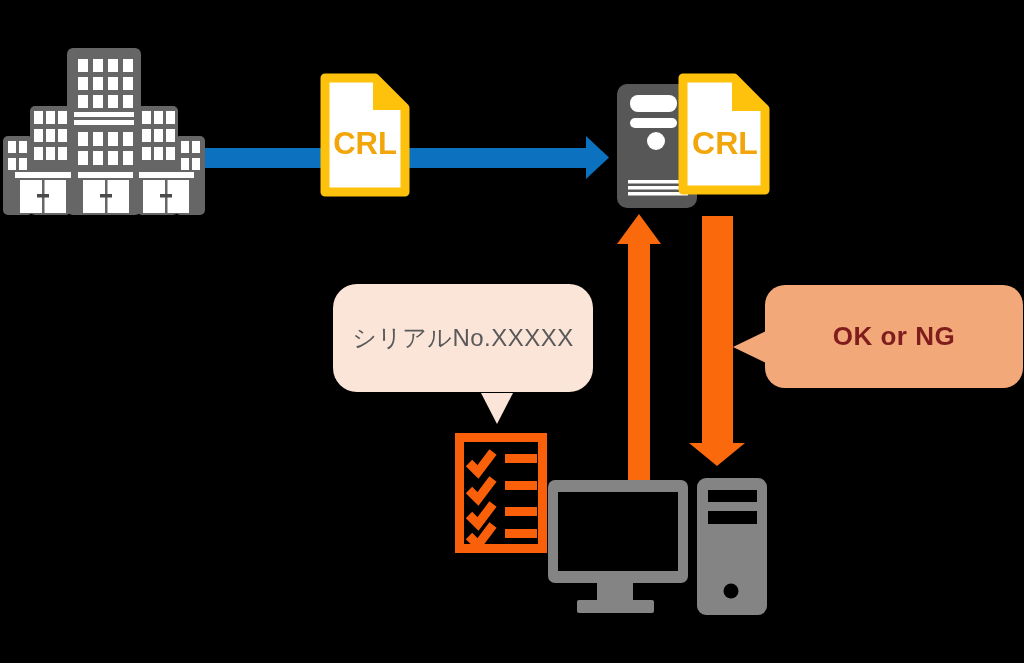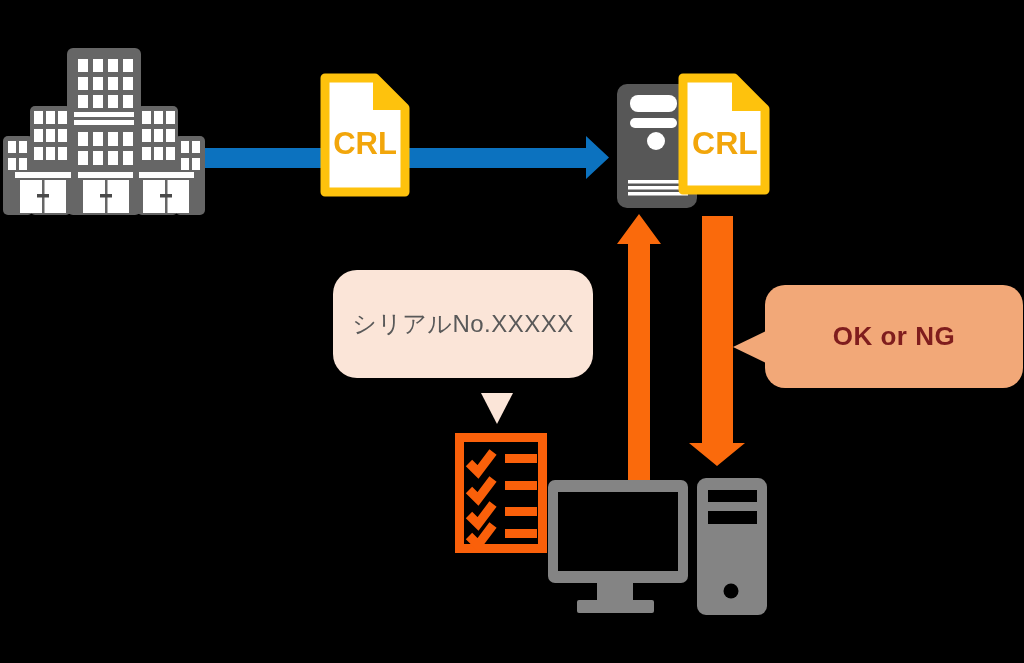--- a/index.html
+++ b/index.html
@@ -7,21 +7,21 @@
     position:relative;width:1024px;height:663px;background:#000;overflow:hidden;
     font-family:"Liberation Sans","DejaVu Sans",sans-serif;
   }
   .abs{position:absolute;}
   
   .callout{
     position:absolute;display:flex;align-items:center;justify-content:center;
     box-sizing:border-box;
   }
   .callout-serial{
-    left:333px;top:270px;width:260px;height:108px;border-radius:24px;
+    left:333px;top:284px;width:260px;height:108px;border-radius:24px;
     background:#FBE5D8;color:#595959;font-size:24px;letter-spacing:0.5px;
   }
   .tail-serial{
     position:absolute;left:481px;top:393px;width:0;height:0;
     border-left:16px solid transparent;border-right:16px solid transparent;
     border-top:31px solid #FBE5D8;
   }
   .callout-result{
     left:765px;top:285px;width:258px;height:103px;border-radius:20px;
     background:#F2A878;color:#7f1d1d;font-size:26px;font-weight:bold;letter-spacing:0.5px;

